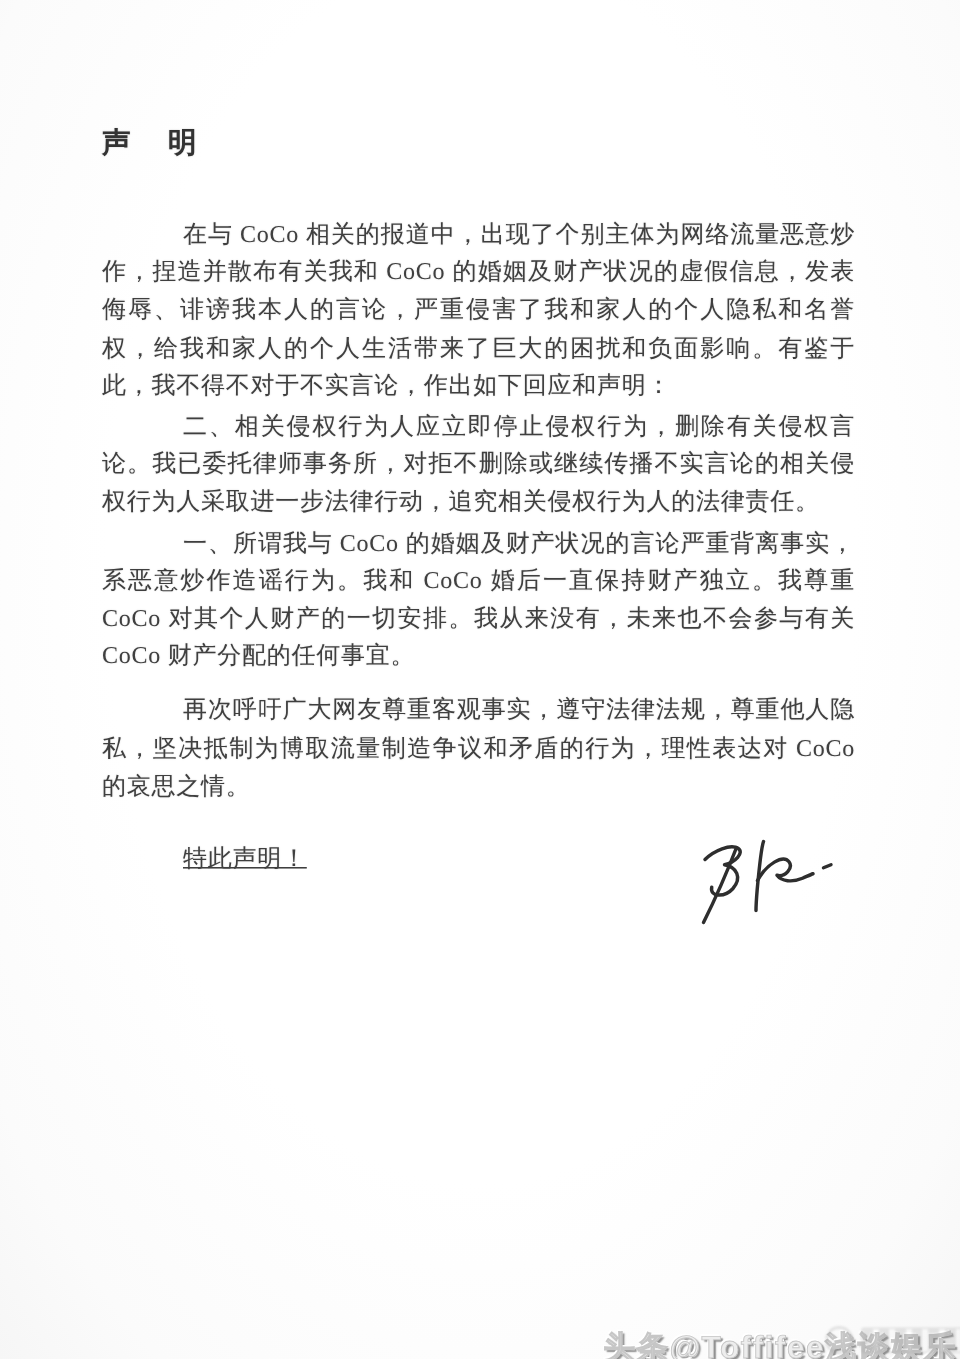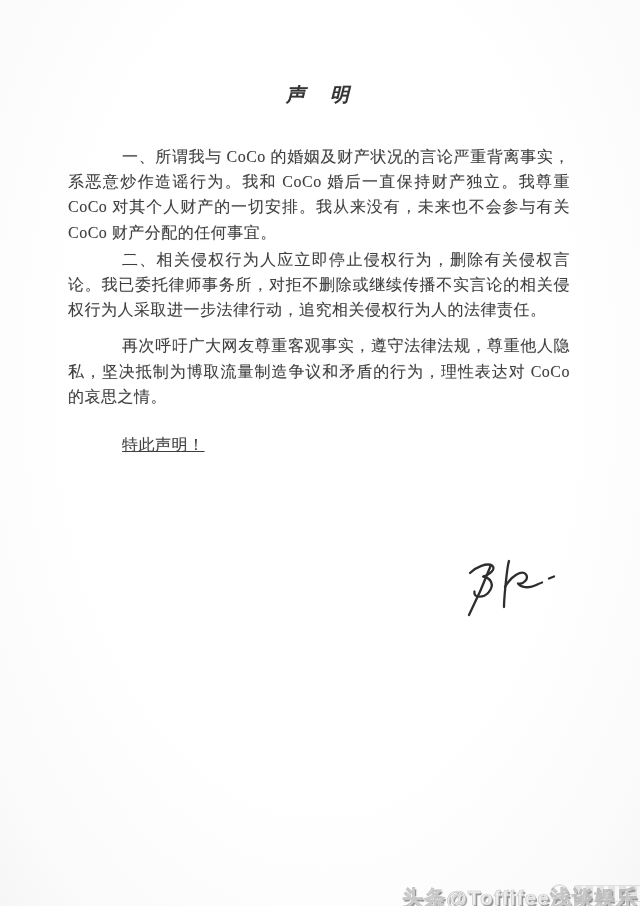--- a/index.html
+++ b/index.html
@@ -15,27 +15,25 @@
     overflow: hidden;
     background: radial-gradient(ellipse at 50% 42%, #ffffff 55%, #fbfbfb 85%, #f6f6f6 100%);
     font-family: "Liberation Serif", serif;
   }
   .doc-title {
     position: absolute;
     top: 82px;
     left: 68px;
     width: 502px;
     margin: 0;
-    text-align: center;
     font-size: 19px;
     font-weight: bold;
     color: #333333;
     letter-spacing: 3px;
     text-shadow: 0 0 1px rgba(70,70,70,0.35);
-    font-style: italic;
   }
   .doc-body {
     position: absolute;
     top: 144px;
     left: 68px;
     width: 502px;
   }
   .doc-body p {
     margin: 0;
     font-size: 16px;
@@ -105,22 +103,23 @@
   }
 </style>
 </head>
 <body>
 
 <div class="page">
 
   <h1 class="doc-title">声　明</h1>
 
   <div class="doc-body">
+    <p>在与 CoCo 相关的报道中，出现了个别主体为网络流量恶意炒作，捏造并散布有关我和 CoCo 的婚姻及财产状况的虚假信息，发表侮辱、诽谤我本人的言论，严重侵害了我和家人的个人隐私和名誉权，给我和家人的个人生活带来了巨大的困扰和负面影响。有鉴于此，我不得不对于不实言论，作出如下回应和声明：</p>
+    <p>二、相关侵权行为人应立即停止侵权行为，删除有关侵权言论。我已委托律师事务所，对拒不删除或继续传播不实言论的相关侵权行为人采取进一步法律行动，追究相关侵权行为人的法律责任。</p>
     <p>一、所谓我与 CoCo 的婚姻及财产状况的言论严重背离事实，系恶意炒作造谣行为。我和 CoCo 婚后一直保持财产独立。我尊重 CoCo 对其个人财产的一切安排。我从来没有，未来也不会参与有关 CoCo 财产分配的任何事宜。</p>
-    <p>二、相关侵权行为人应立即停止侵权行为，删除有关侵权言论。我已委托律师事务所，对拒不删除或继续传播不实言论的相关侵权行为人采取进一步法律行动，追究相关侵权行为人的法律责任。</p>
     <p class="appeal">再次呼吁广大网友尊重客观事实，遵守法律法规，尊重他人隐私，坚决抵制为博取流量制造争议和矛盾的行为，理性表达对 CoCo 的哀思之情。</p>
     <p class="closing">特此声明！</p>
   </div>
 
   <div class="signature">
     <svg viewBox="0 0 100 72" xmlns="http://www.w3.org/2000/svg">
       <g fill="none" stroke="#2e2e2e" stroke-width="2.3" stroke-linecap="round" stroke-linejoin="round">
         <path d="M10,17 C16,11 27,6.5 32,9.5 C36.5,12.5 30,19 23,20.5 C31,22 35,29 28.5,36.5 C23,42.5 13,42 14.5,35.5"></path>
         <path d="M31,9 C26,22 17,43 9,59"></path>
         <path d="M49,5 C47.5,9 46,24 44.8,37 C44.3,43 44,48 44,51"></path>

